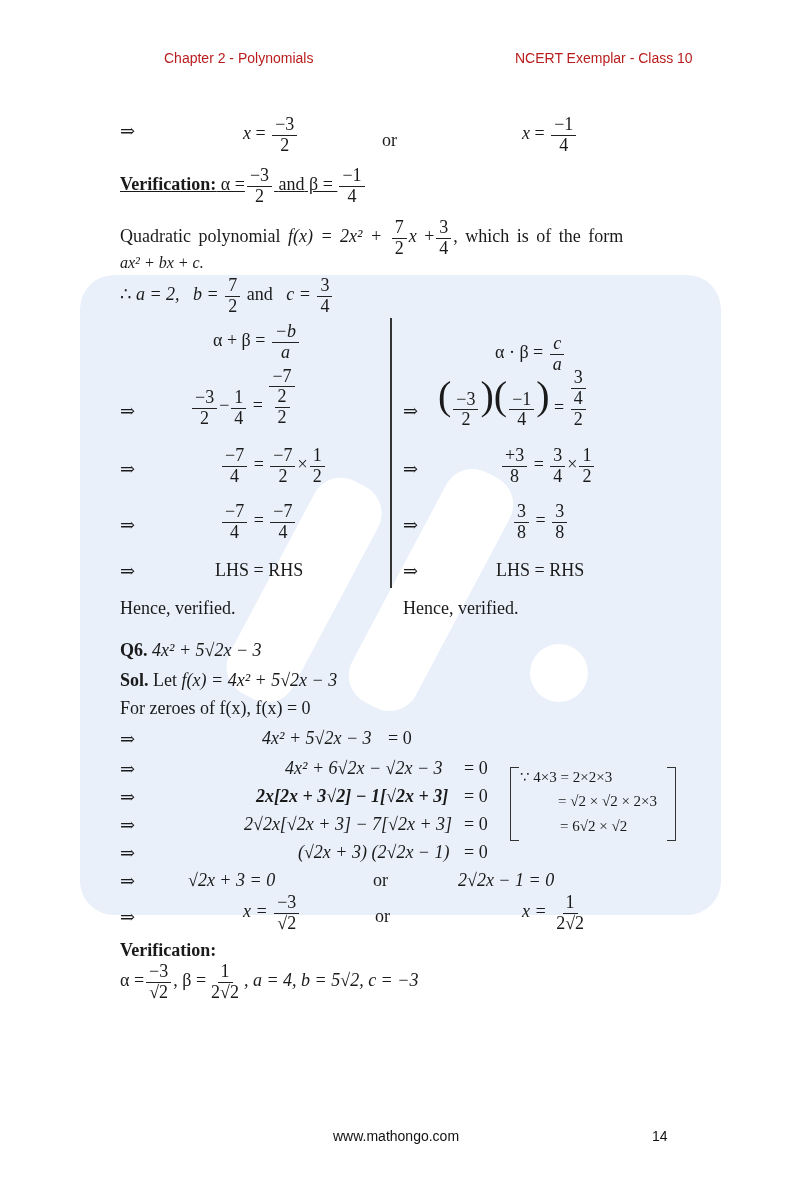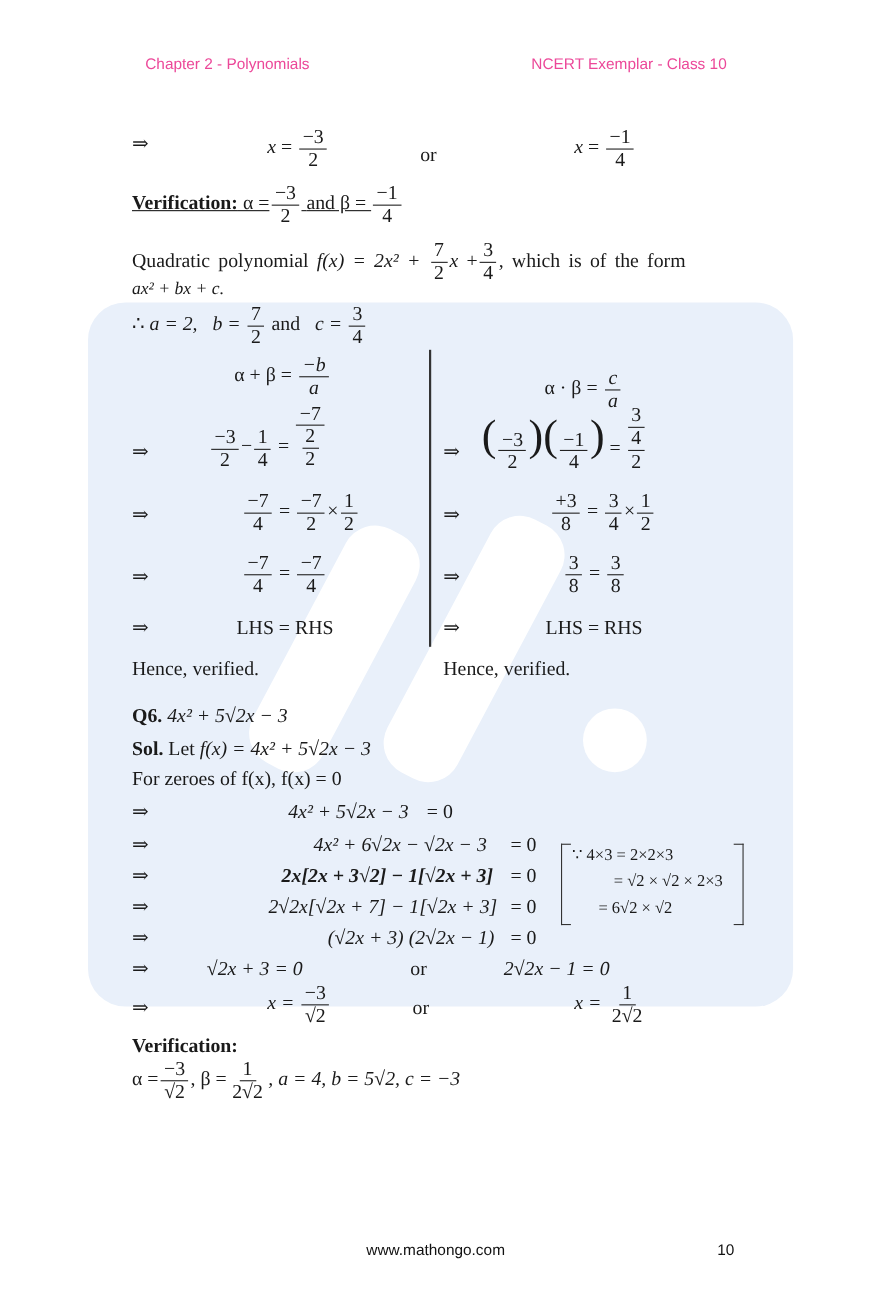--- a/index.html
+++ b/index.html
@@ -1,19 +1,19 @@
 <!DOCTYPE html>
 <html><head>
 <meta charset="utf-8">
 <style>
   html, body { margin: 0; padding: 0; background: #ffffff; }
   body { width: 800px; height: 1194px; position: relative; overflow: hidden; color: #1a1a1a; }
   .serif { font-family: "Liberation Serif", "DejaVu Serif", serif; }
   .sans { font-family: "Liberation Sans", "DejaVu Sans", sans-serif; }
-  .hdr { position: absolute; top: 50px; font-size: 14px; color: #ec4899; }
+  .hdr { position: absolute; top: 50px; font-size: 14px; color: #b91c1c; margin-left: 32px; }
   .ftr { position: absolute; top: 1128px; font-size: 14px; color: #111; }
   .watermark-bg { position: absolute; left: 80px; top: 275px; width: 641px; height: 640px; background: #e9f0fa; border-radius: 34px; z-index: 0; }
   .wm-stroke { position: absolute; background: #ffffff; border-radius: 30px; transform: rotate(28deg); z-index: 1; }
   .wm-dot { position: absolute; background: #ffffff; border-radius: 50%; z-index: 1; }
   .line { position: absolute; font-size: 18px; z-index: 2; white-space: nowrap; }
   .frac { display: inline-flex; flex-direction: column; align-items: center; vertical-align: middle; margin: 0 2px; line-height: 1.1; }
   .frac .num { border-bottom: 1px solid #222; padding: 0 3px; }
   .frac .den { padding: 0 3px; }
   .it { font-style: italic; }
   .b { font-weight: bold; }
@@ -215,32 +215,32 @@
 
 <div class="line serif" style="left:120px; top:758px;">⇒</div>
 <div class="line serif it" style="left:285px; top:758px;">4x² + 6√2x − √2x − 3</div>
 <div class="line serif" style="left:464px; top:758px;">= 0</div>
 
 <div class="line serif" style="left:120px; top:786px;">⇒</div>
 <div class="line serif it" style="left:256px; top:786px;font-weight:bold;">2x[2x + 3√2] − 1[√2x + 3]</div>
 <div class="line serif" style="left:464px; top:786px;">= 0</div>
 
 <div class="line serif" style="left:120px; top:814px;">⇒</div>
-<div class="line serif it" style="left:244px; top:814px;">2√2x[√2x + 7] − 1[√2x + 3]</div>
+<div class="line serif it" style="left:244px; top:814px;">2√2x[√2x + 3] − 7[√2x + 3]</div>
 <div class="line serif" style="left:464px; top:814px;">= 0</div>
 
 <div class="line serif" style="left:120px; top:842px;">⇒</div>
 <div class="line serif it" style="left:298px; top:842px;">(√2x + 3) (2√2x − 1)</div>
 <div class="line serif" style="left:464px; top:842px;">= 0</div>
 
 <div class="bracket" style="left:510px; top:767px; width:8px; height:72px; border-right:none;"></div>
 <div class="bracket" style="left:667px; top:767px; width:8px; height:72px; border-left:none;"></div>
 <div class="line serif small" style="left:520px; top:768px;">∵ 4×3 = 2×2×3</div>
 <div class="line serif small" style="left:558px; top:793px;">= √2 × √2 × 2×3</div>
-<div class="line serif small" style="left:544px; top:818px;">= 6√2 × √2</div>
+<div class="line serif small" style="left:560px; top:818px;">= 6√2 × √2</div>
 
 <div class="line serif" style="left:120px; top:870px;">⇒</div>
 <div class="line serif it" style="left:188px; top:870px;">√2x + 3  = 0</div>
 <div class="line serif" style="left:373px; top:870px;">or</div>
 <div class="line serif it" style="left:458px; top:870px;">2√2x − 1  = 0</div>
 
 <div class="line serif" style="left:120px; top:906px;">⇒</div>
 <div class="line serif" style="left:243px; top:893px;">
   <span class="it">x =</span>
   <span class="frac">
@@ -262,13 +262,13 @@
   α =<span class="frac">
       <span class="num">−3</span>
       <span class="den">√2</span>
     </span><span>, β =</span><span class="frac">
       <span class="num">1</span>
       <span class="den">2√2</span>
     </span><span class="it">, a = 4, b = 5√2, c = −3</span>
 </div>
 
 <div class="ftr sans" style="left:333px;">www.mathongo.com</div>
-<div class="ftr sans" style="left:652px;">10</div>
+<div class="ftr sans" style="left:652px;">14</div>
 
 </body></html>

